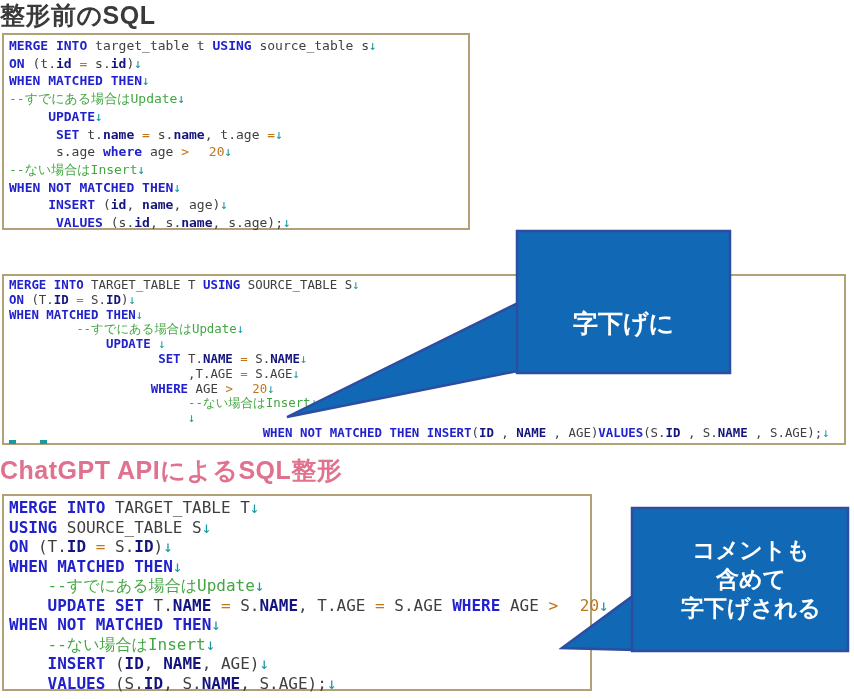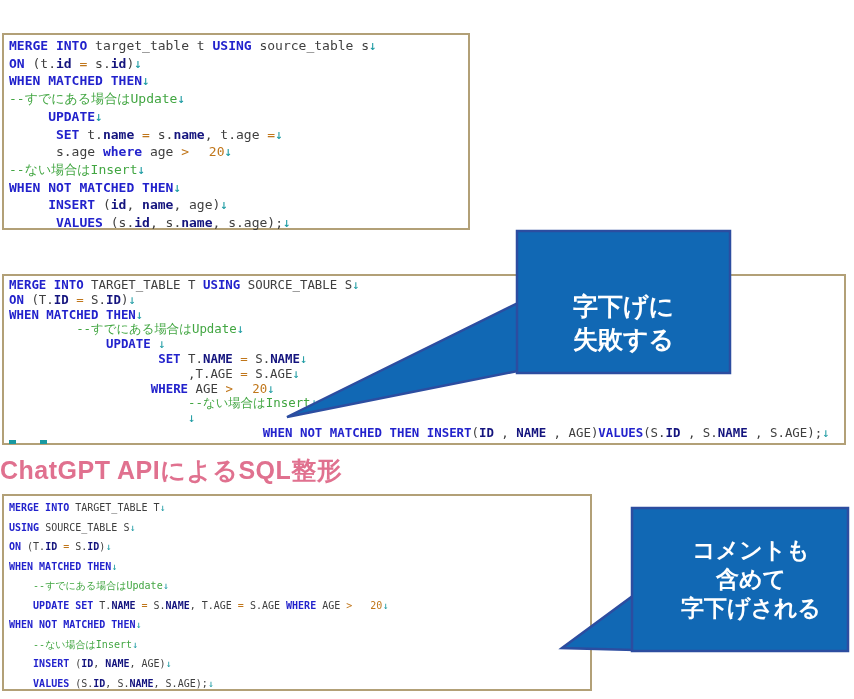--- a/index.html
+++ b/index.html
@@ -8,21 +8,21 @@
   .hd{position:absolute;left:0;margin:0;font-weight:bold;font-size:25px;line-height:28px;
       color:var(--heading);letter-spacing:0.5px;white-space:nowrap;}
   #hd1{top:1px;}
   #hd2{top:237px;}
   #hd3{top:456px;color:var(--heading-pink);}
   .code{position:absolute;margin:0;box-sizing:border-box;background:#fff;
         border:2px solid var(--border-tan);white-space:pre;
         font-family:"DejaVu Sans Mono","Liberation Mono",monospace;color:var(--identifier);}
   #block1{left:2px;top:33px;width:468px;height:197px;font-size:13px;line-height:17.7px;padding:2px 0 0 5px;}
   #block2{left:2px;top:274px;width:844px;height:171px;font-size:12.4px;line-height:14.8px;padding:2px 0 0 5px;overflow:hidden;}
-  #block3{left:2px;top:494px;width:590px;height:197px;font-size:10px;line-height:19.5px;padding:2px 0 0 5px;}
+  #block3{left:2px;top:494px;width:590px;height:197px;font-size:16px;line-height:19.5px;padding:2px 0 0 5px;}
   .code .k{color:var(--keyword);font-weight:bold;}
   .code .i{color:var(--identifier);}
   .code .f{color:var(--field);font-weight:bold;margin-top:24px;}
   .code .o{color:var(--operator);}
   .code .n{color:var(--number);margin-left:12px;}
   .code .c{color:var(--comment);}
   .code .a{color:var(--linebreak);}
   .clip-mark{position:absolute;height:4px;width:7px;background:var(--linebreak);}
   .m1{left:9px;top:440px;}
   .m2{left:40px;top:440px;}
@@ -31,39 +31,39 @@
   .callout-text{position:absolute;display:flex;flex-direction:column;align-items:center;justify-content:center;
                 color:var(--callout-text);font-weight:bold;text-align:center;}
   .c1{left:517px;top:231px;width:213px;height:184px;font-size:25px;line-height:33px;}
   .c2{left:595px;top:508px;width:216px;height:143px;font-size:23px;line-height:29px;padding-left:48px;}
 </style>
 </head>
 <body>
 
 <div class="canvas">
 
+  <h2 class="hd" id="hd1">整形前のSQL</h2>
   <pre class="code" id="block1"><div class="ln"><span class="k">MERGE INTO </span><span class="i">target_table t </span><span class="k">USING </span><span class="i">source_table s</span><span class="a">↓</span></div><div class="ln"><span class="k">ON </span><span class="i">(t.</span><span class="f">id</span><span class="i"> </span><span class="o">=</span><span class="i"> s.</span><span class="f">id</span><span class="i">)</span><span class="a">↓</span></div><div class="ln"><span class="k">WHEN MATCHED THEN</span><span class="a">↓</span></div><div class="ln"><span class="c">--すでにある場合はUpdate</span><span class="a">↓</span></div><div class="ln"><span class="i">     </span><span class="k">UPDATE</span><span class="a">↓</span></div><div class="ln"><span class="i">      </span><span class="k">SET </span><span class="i">t.</span><span class="f">name</span><span class="i"> </span><span class="o">=</span><span class="i"> s.</span><span class="f">name</span><span class="i">, t.age </span><span class="o">=</span><span class="a">↓</span></div><div class="ln"><span class="i">      s.age </span><span class="k">where</span><span class="i"> age </span><span class="o">&gt;</span><span class="i"> </span><span class="n">20</span><span class="a">↓</span></div><div class="ln"><span class="c">--ない場合はInsert</span><span class="a">↓</span></div><div class="ln"><span class="k">WHEN NOT MATCHED THEN</span><span class="a">↓</span></div><div class="ln"><span class="i">     </span><span class="k">INSERT</span><span class="i"> (</span><span class="f">id</span><span class="i">, </span><span class="f">name</span><span class="i">, age)</span><span class="a">↓</span></div><div class="ln"><span class="i">      </span><span class="k">VALUES</span><span class="i"> (s.</span><span class="f">id</span><span class="i">, s.</span><span class="f">name</span><span class="i">, s.age);</span><span class="a">↓</span></div></pre>
 
   <pre class="code" id="block2"><div class="ln"><span class="k">MERGE INTO </span><span class="i">TARGET_TABLE T </span><span class="k">USING </span><span class="i">SOURCE_TABLE S</span><span class="a">↓</span></div><div class="ln"><span class="k">ON </span><span class="i">(T.</span><span class="f">ID</span><span class="i"> </span><span class="o">=</span><span class="i"> S.</span><span class="f">ID</span><span class="i">)</span><span class="a">↓</span></div><div class="ln"><span class="k">WHEN MATCHED THEN</span><span class="a">↓</span></div><div class="ln"><span class="i">         </span><span class="c">--すでにある場合はUpdate</span><span class="a">↓</span></div><div class="ln"><span class="i">             </span><span class="k">UPDATE </span><span class="a">↓</span></div><div class="ln"><span class="i">                    </span><span class="k">SET </span><span class="i">T.</span><span class="f">NAME</span><span class="i"> </span><span class="o">=</span><span class="i"> S.</span><span class="f">NAME</span><span class="a">↓</span></div><div class="ln"><span class="i">                        ,T.AGE </span><span class="o">=</span><span class="i"> S.AGE</span><span class="a">↓</span></div><div class="ln"><span class="i">                   </span><span class="k">WHERE</span><span class="i"> AGE </span><span class="o">&gt;</span><span class="i"> </span><span class="n">20</span><span class="a">↓</span></div><div class="ln"><span class="i">                        </span><span class="c">--ない場合はInsert</span><span class="a">↓</span></div><div class="ln"><span class="i">                        </span><span class="a">↓</span></div><div class="ln"><span class="i">                                  </span><span class="k">WHEN NOT MATCHED THEN INSERT</span><span class="i">(</span><span class="f">ID</span><span class="i"> , </span><span class="f">NAME</span><span class="i"> , AGE)</span><span class="k">VALUES</span><span class="i">(S.</span><span class="f">ID</span><span class="i"> , S.</span><span class="f">NAME</span><span class="i"> , S.AGE);</span><span class="a">↓</span></div></pre>
   <div class="clip-mark m1"></div>
   <div class="clip-mark m2"></div>
 
   <h2 class="hd" id="hd3">ChatGPT APIによるSQL整形</h2>
   <pre class="code" id="block3"><div class="ln"><span class="k">MERGE INTO </span><span class="i">TARGET_TABLE T</span><span class="a">↓</span></div><div class="ln"><span class="k">USING </span><span class="i">SOURCE_TABLE S</span><span class="a">↓</span></div><div class="ln"><span class="k">ON </span><span class="i">(T.</span><span class="f">ID</span><span class="i"> </span><span class="o">=</span><span class="i"> S.</span><span class="f">ID</span><span class="i">)</span><span class="a">↓</span></div><div class="ln"><span class="k">WHEN MATCHED THEN</span><span class="a">↓</span></div><div class="ln"><span class="i">    </span><span class="c">--すでにある場合はUpdate</span><span class="a">↓</span></div><div class="ln"><span class="i">    </span><span class="k">UPDATE SET </span><span class="i">T.</span><span class="f">NAME</span><span class="i"> </span><span class="o">=</span><span class="i"> S.</span><span class="f">NAME</span><span class="i">, T.AGE </span><span class="o">=</span><span class="i"> S.AGE </span><span class="k">WHERE</span><span class="i"> AGE </span><span class="o">&gt;</span><span class="i"> </span><span class="n">20</span><span class="a">↓</span></div><div class="ln"><span class="k">WHEN NOT MATCHED THEN</span><span class="a">↓</span></div><div class="ln"><span class="i">    </span><span class="c">--ない場合はInsert</span><span class="a">↓</span></div><div class="ln"><span class="i">    </span><span class="k">INSERT</span><span class="i"> (</span><span class="f">ID</span><span class="i">, </span><span class="f">NAME</span><span class="i">, AGE)</span><span class="a">↓</span></div><div class="ln"><span class="i">    </span><span class="k">VALUES</span><span class="i"> (S.</span><span class="f">ID</span><span class="i">, S.</span><span class="f">NAME</span><span class="i">, S.AGE);</span><span class="a">↓</span></div></pre>
 
   <svg class="overlay" viewBox="0 0 854 699">
     <polygon class="shape" points="287,417 518,303 518,371"></polygon>
     <rect class="shape" x="517" y="231" width="213" height="142"></rect>
     <polygon class="shape" points="562,648 634,595 634,650"></polygon>
     <rect class="shape" x="632" y="508" width="216" height="143"></rect>
   </svg>
 
   <div class="callout-text c1">
     <div>字下げに</div>
-    <div>失敗する</div>
   </div>
 
   <div class="callout-text c2">
     <div>コメントも</div>
     <div>含めて</div>
     <div>字下げされる</div>
   </div>
 
 </div>
 

